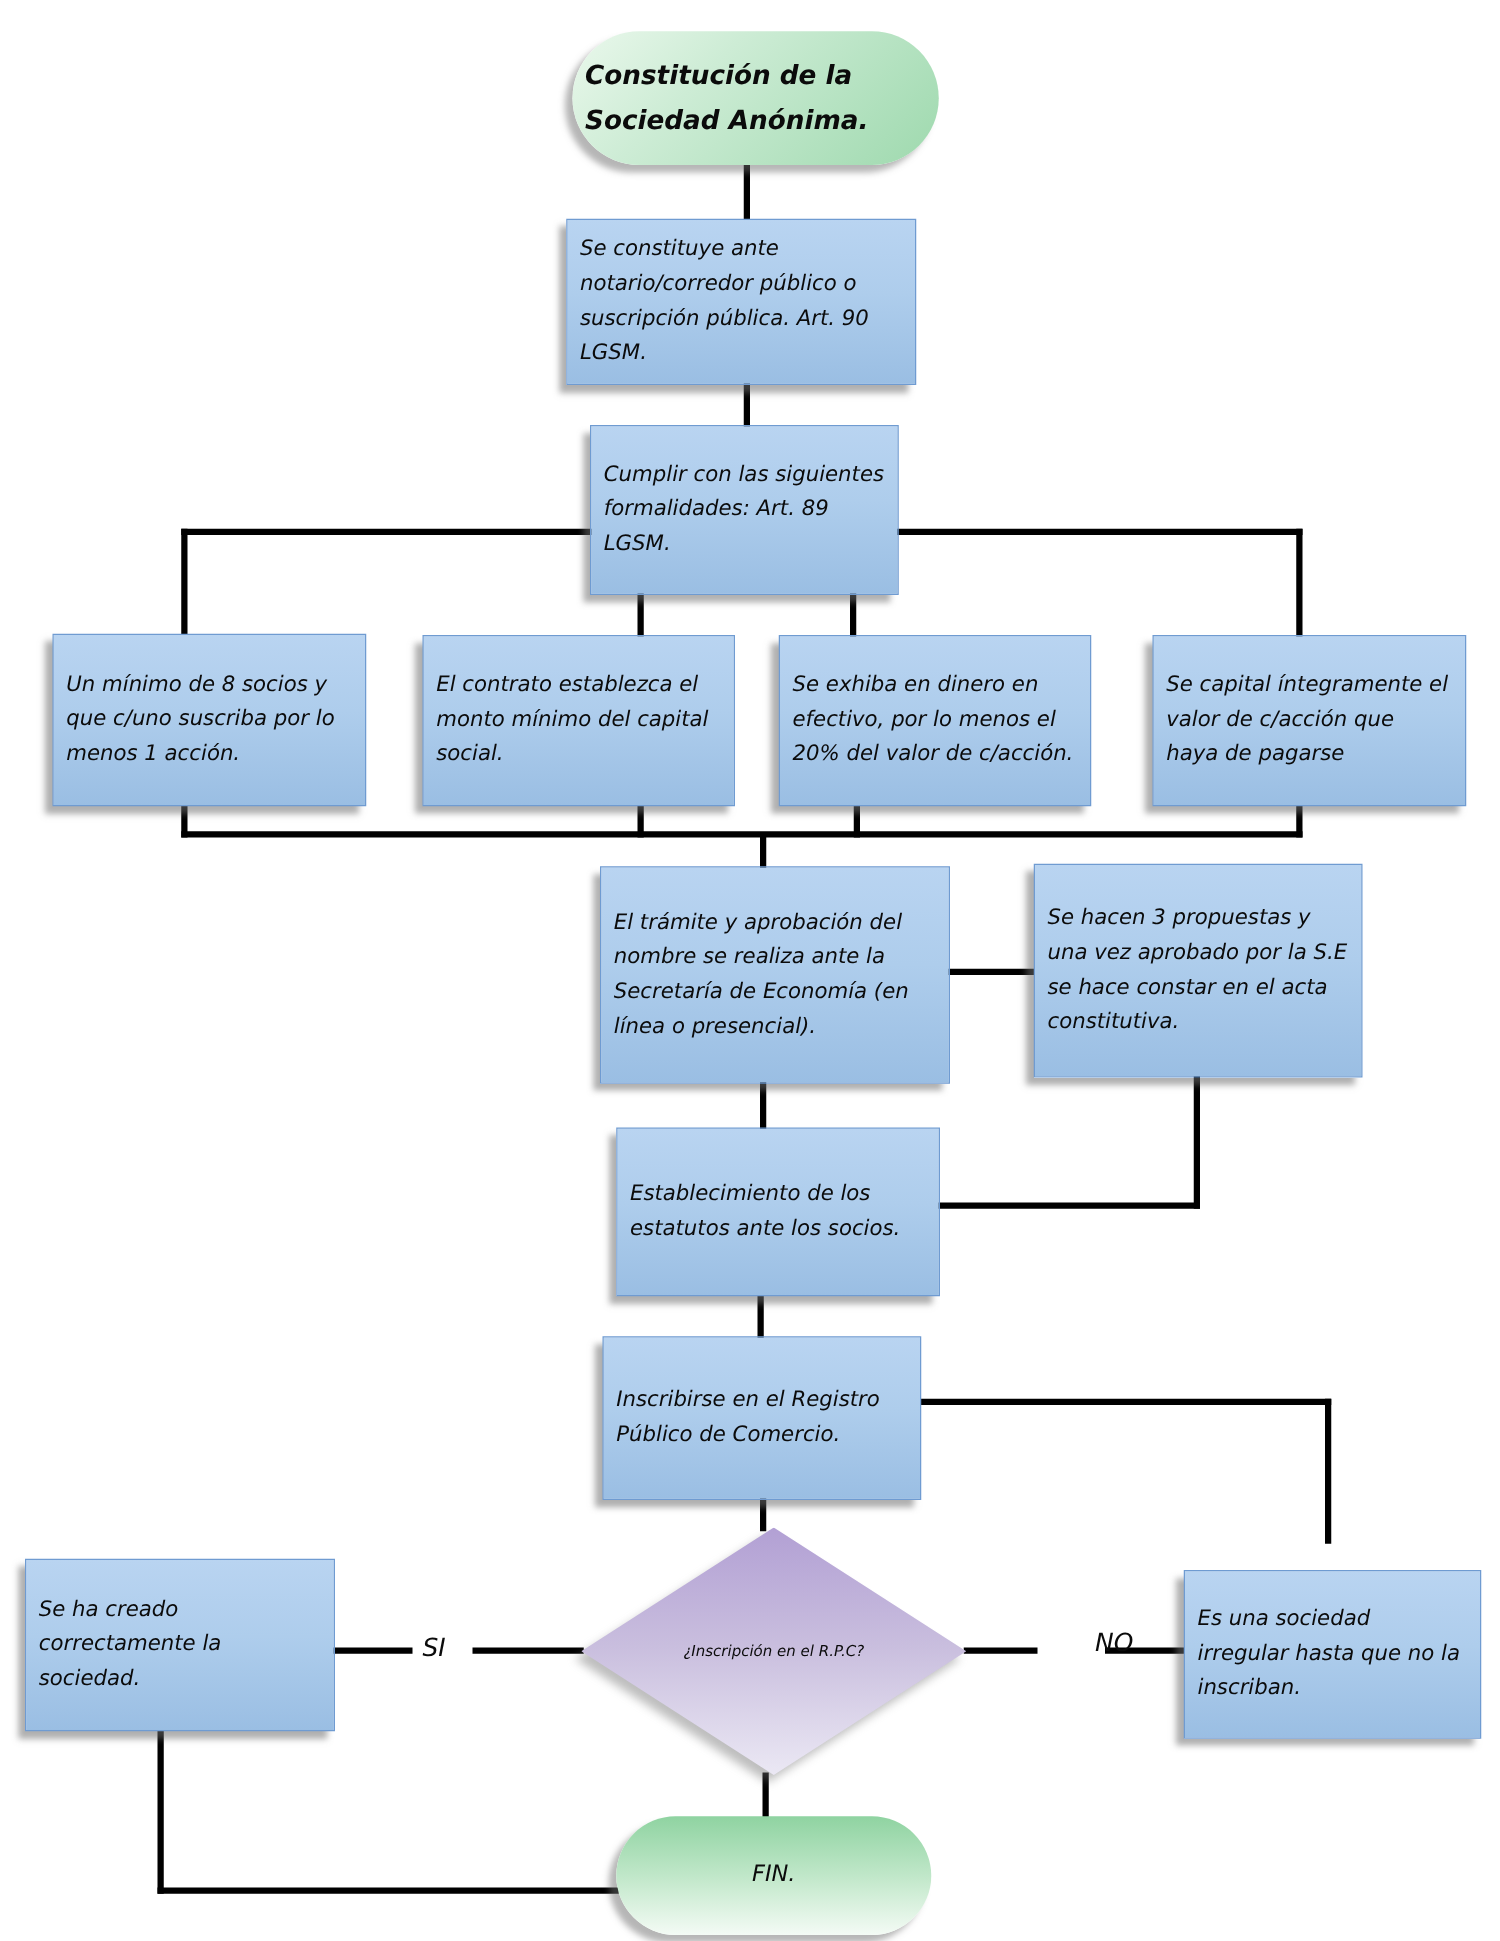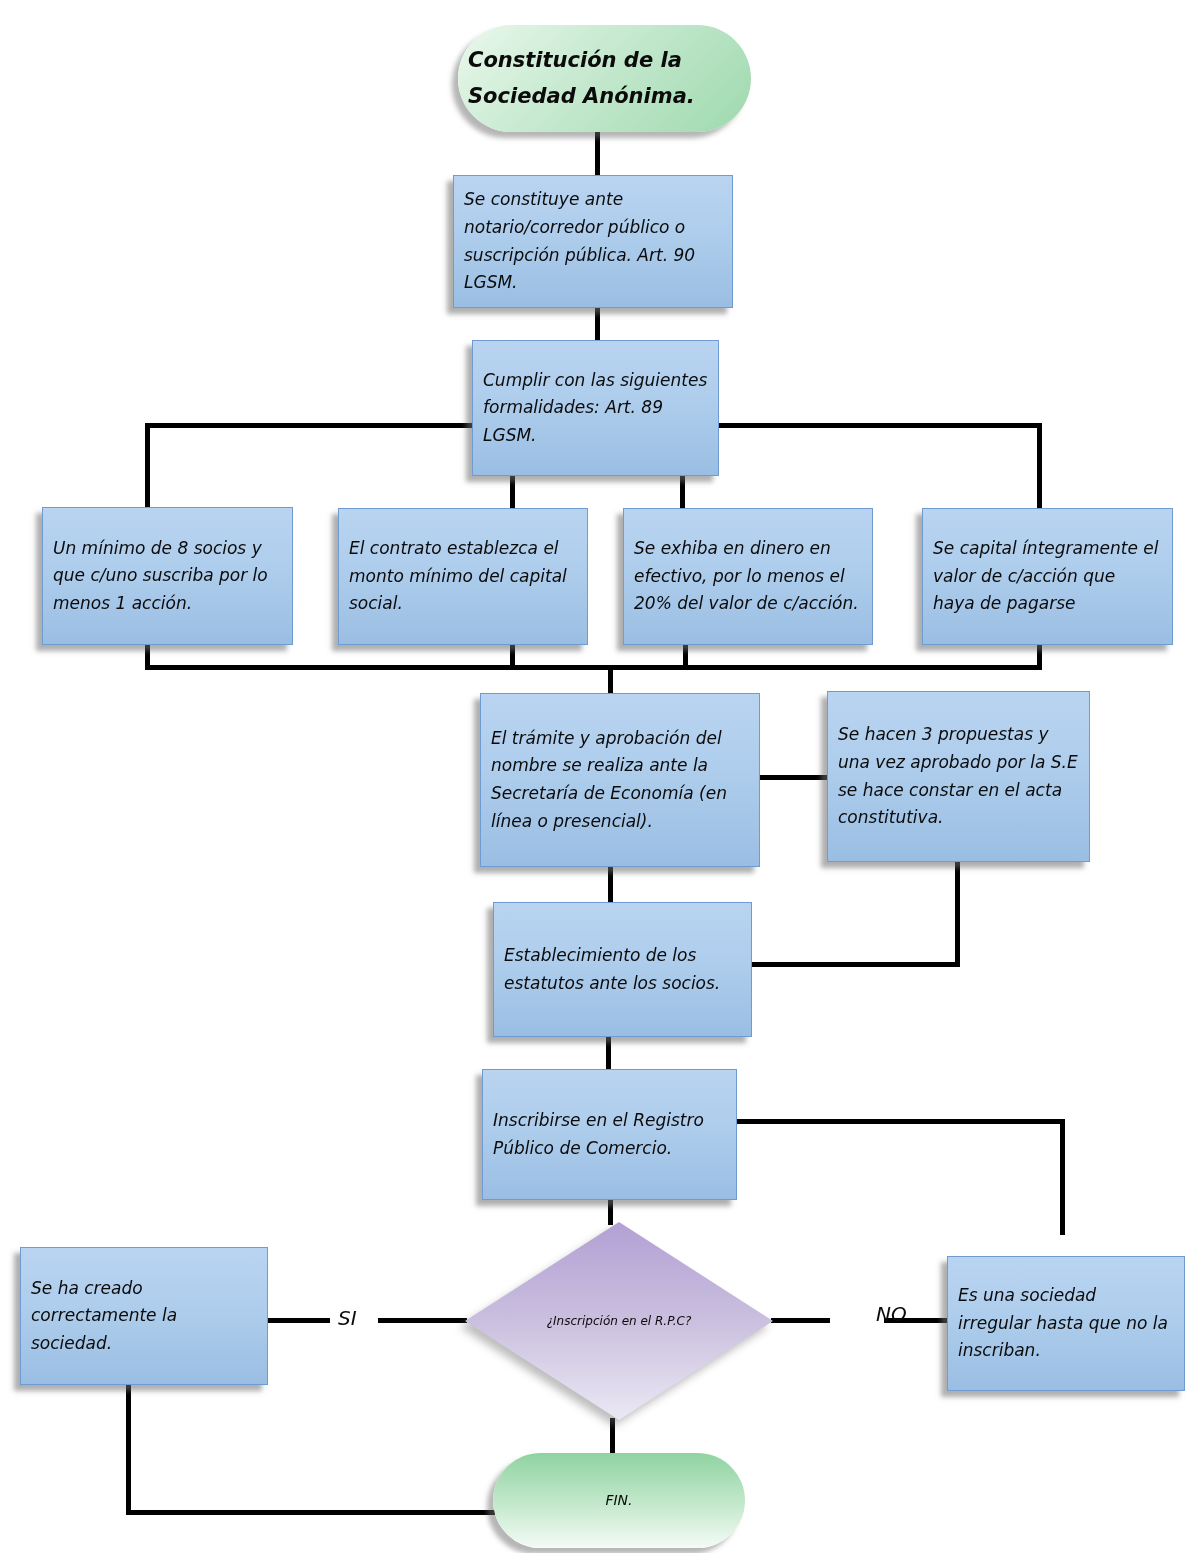--- a/index.html
+++ b/index.html
@@ -27,21 +27,21 @@
   .process {
     background: linear-gradient(to bottom, #b9d4f1 0%, #aecdec 45%, #9abee3 100%);
     border: 1px solid #6f9bd1;
     box-shadow: -6px 6px 5px rgba(110,110,110,0.55);
     font-size: 17px;
     line-height: 1.62;
   }
   .terminator {
     border-radius: 54px;
     box-shadow: -6px 6px 5px rgba(110,110,110,0.5);
-    font-size: 14px;
+    font-size: 18px;
     line-height: 1.7;
   }
   .terminator.start {
     background: linear-gradient(135deg, #eaf8ec 0%, #cdecd5 35%, #9ed9ae 100%);
     font-weight: bold;
     font-size: 21px;
   }
   .terminator.end {
     background: linear-gradient(to bottom, #8fd3a1 0%, #c5e9cd 55%, #f4fbf5 100%);
   }

